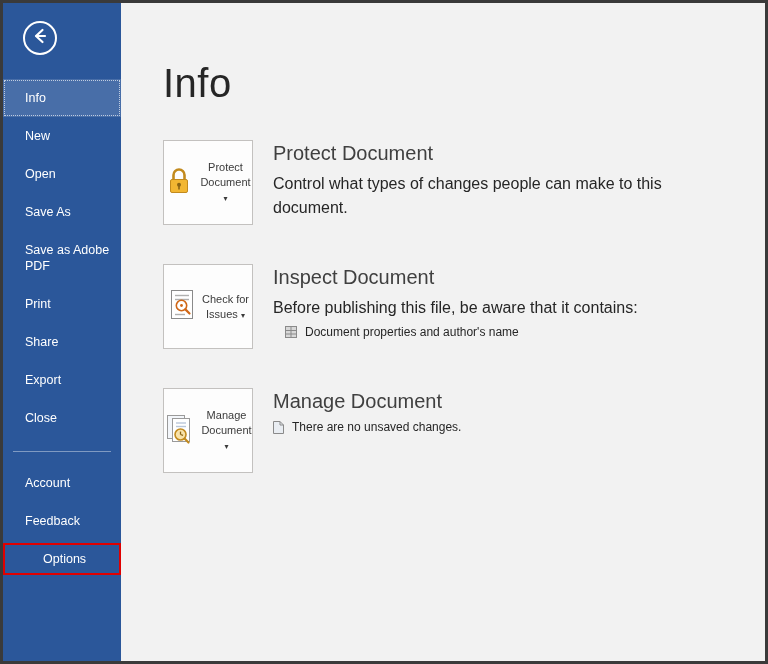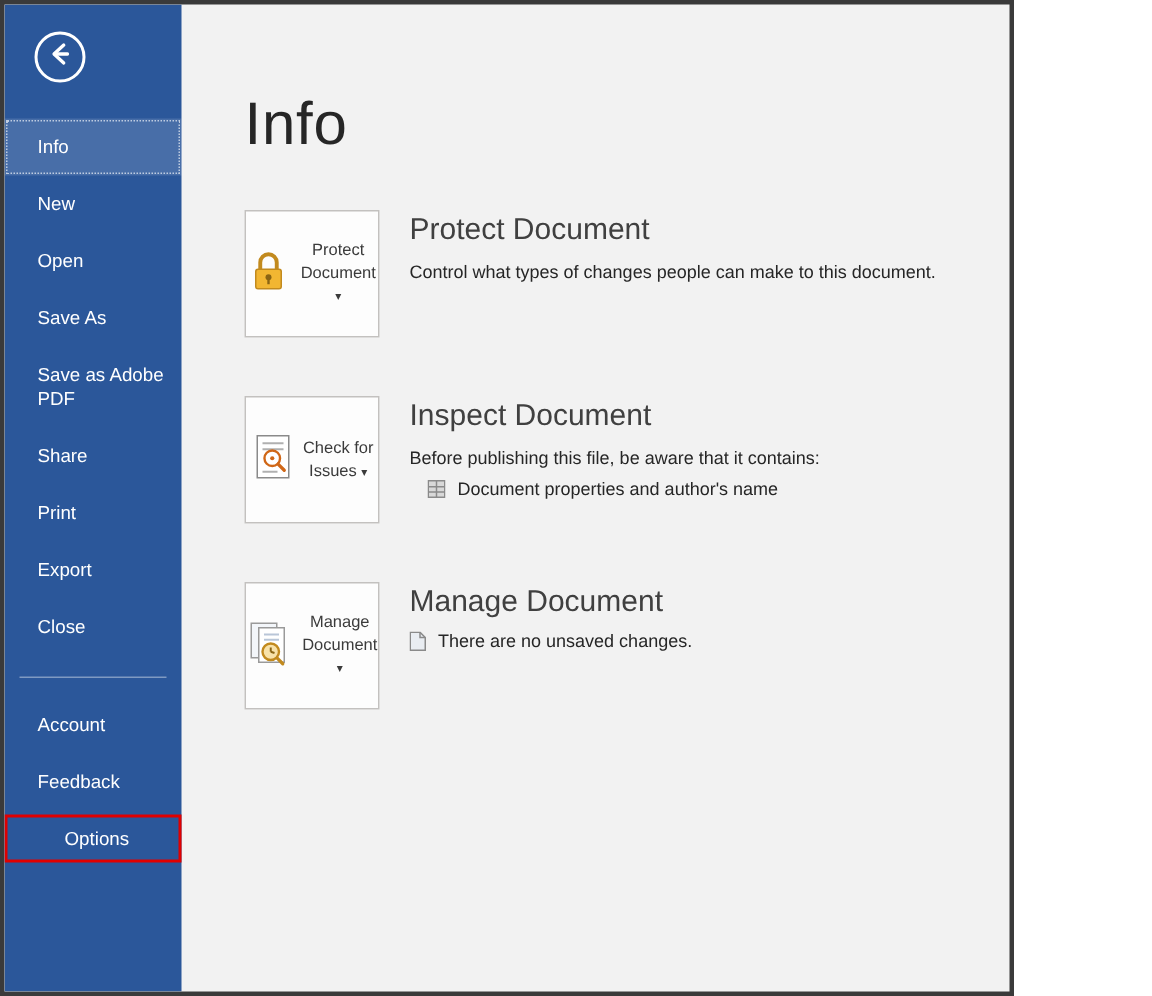--- a/index.html
+++ b/index.html
@@ -1,20 +1,20 @@
 <!DOCTYPE html>
 <html style="--sidebar-bg: #2b579a; --content-bg: #f2f2f2; --frame-border: #3a3a3a; --annotation-red: #e00000;"><head>
 <meta charset="utf-8">
 <style>
   * { margin:0; padding:0; box-sizing:border-box; }
   html,body { width:768px; height:664px; }
   body { font-family:"Liberation Sans", sans-serif; background:#fff; }
 
   .frame {
-    width:676px; height:664px;
+    width:768px; height:664px;
     border:3px solid var(--frame-border,#3a3a3a);
     display:flex; background:var(--content-bg,#f2f2f2);
     overflow:hidden;
   }
 
   
   .sidebar {
     width:118px; flex:0 0 118px;
     background:var(--sidebar-bg,#2b579a);
     color:#fff; display:flex; flex-direction:column;
@@ -64,21 +64,21 @@
     font-family:"Liberation Sans", sans-serif;
   }
   .tile-label {
     font-size:11px; color:#3b3b3b; text-align:center; line-height:1.35;
   }
   .caret { font-size:8px; color:#3b3b3b; }
   .section-text { padding-top:2px; }
   .section-heading {
     font-size:20px; font-weight:400; color:#404040; margin-bottom:7px;
   }
-  .section-desc { font-size:12px; color:#262626; line-height:1.5; }
+  .section-desc { font-size:16px; color:#262626; line-height:1.5; }
   .bullet-row {
     display:flex; align-items:center; gap:8px;
     margin-top:5px; margin-left:12px;
     font-size:12px; color:#262626;
   }
   .bullet-row .bicon { display:inline-flex; flex:0 0 auto; }
 </style>
 </head>
 <body>
 
@@ -94,22 +94,22 @@
         </svg>
       </span>
     </div>
 
     <nav class="nav top">
       <div class="nav-item selected">Info</div>
       <div class="nav-item">New</div>
       <div class="nav-item">Open</div>
       <div class="nav-item">Save As</div>
       <div class="nav-item two-line">Save as Adobe PDF</div>
+      <div class="nav-item">Print</div>
       <div class="nav-item">Share</div>
-      <div class="nav-item">Print</div>
       <div class="nav-item">Export</div>
       <div class="nav-item">Close</div>
     </nav>
 
     <div class="sidebar-divider"></div>
 
     <nav class="nav bottom">
       <div class="nav-item">Account</div>
       <div class="nav-item">Feedback</div>
       <div class="nav-item options-annotated">Options</div>

